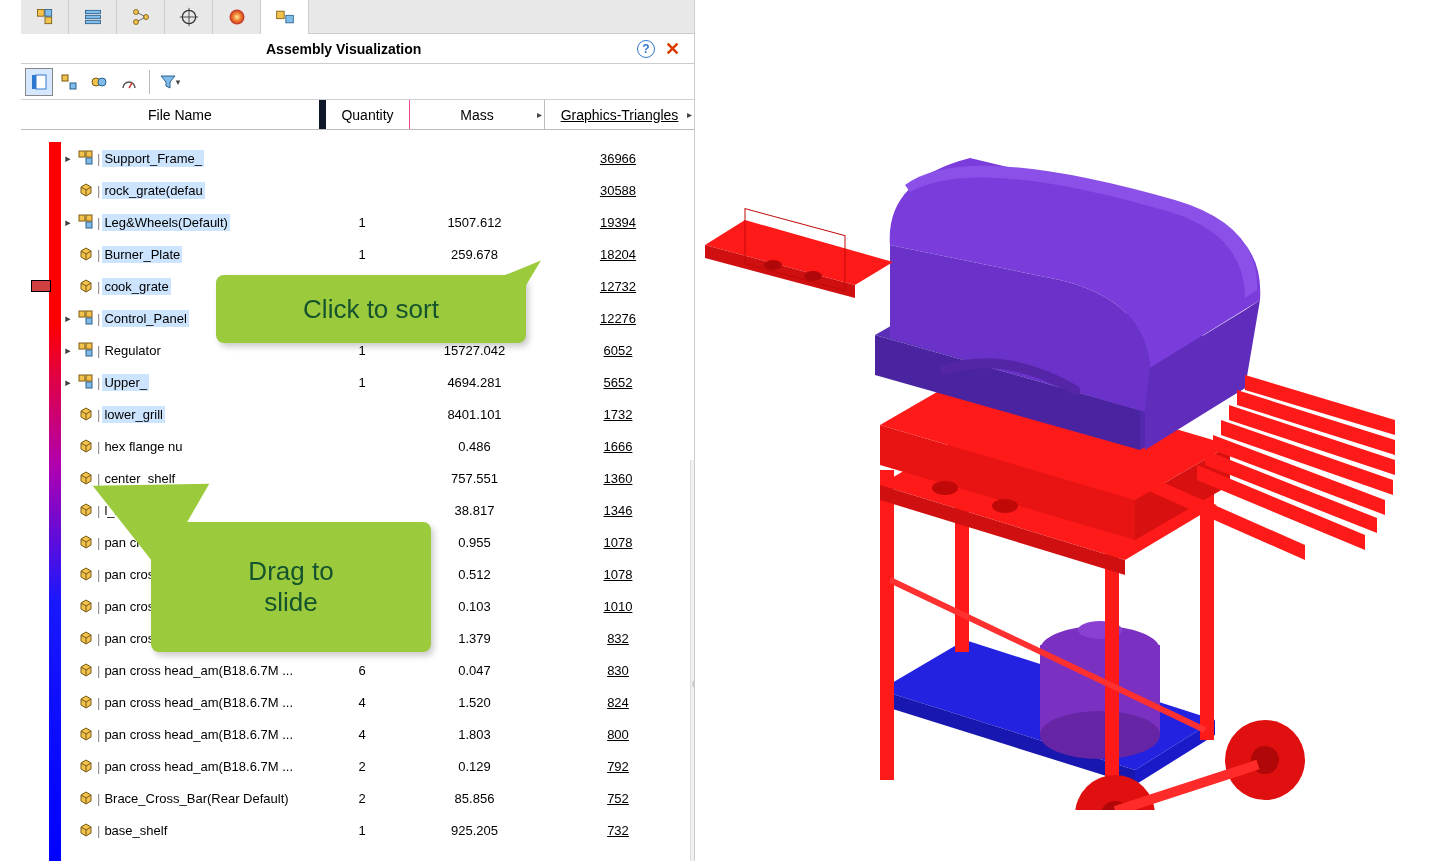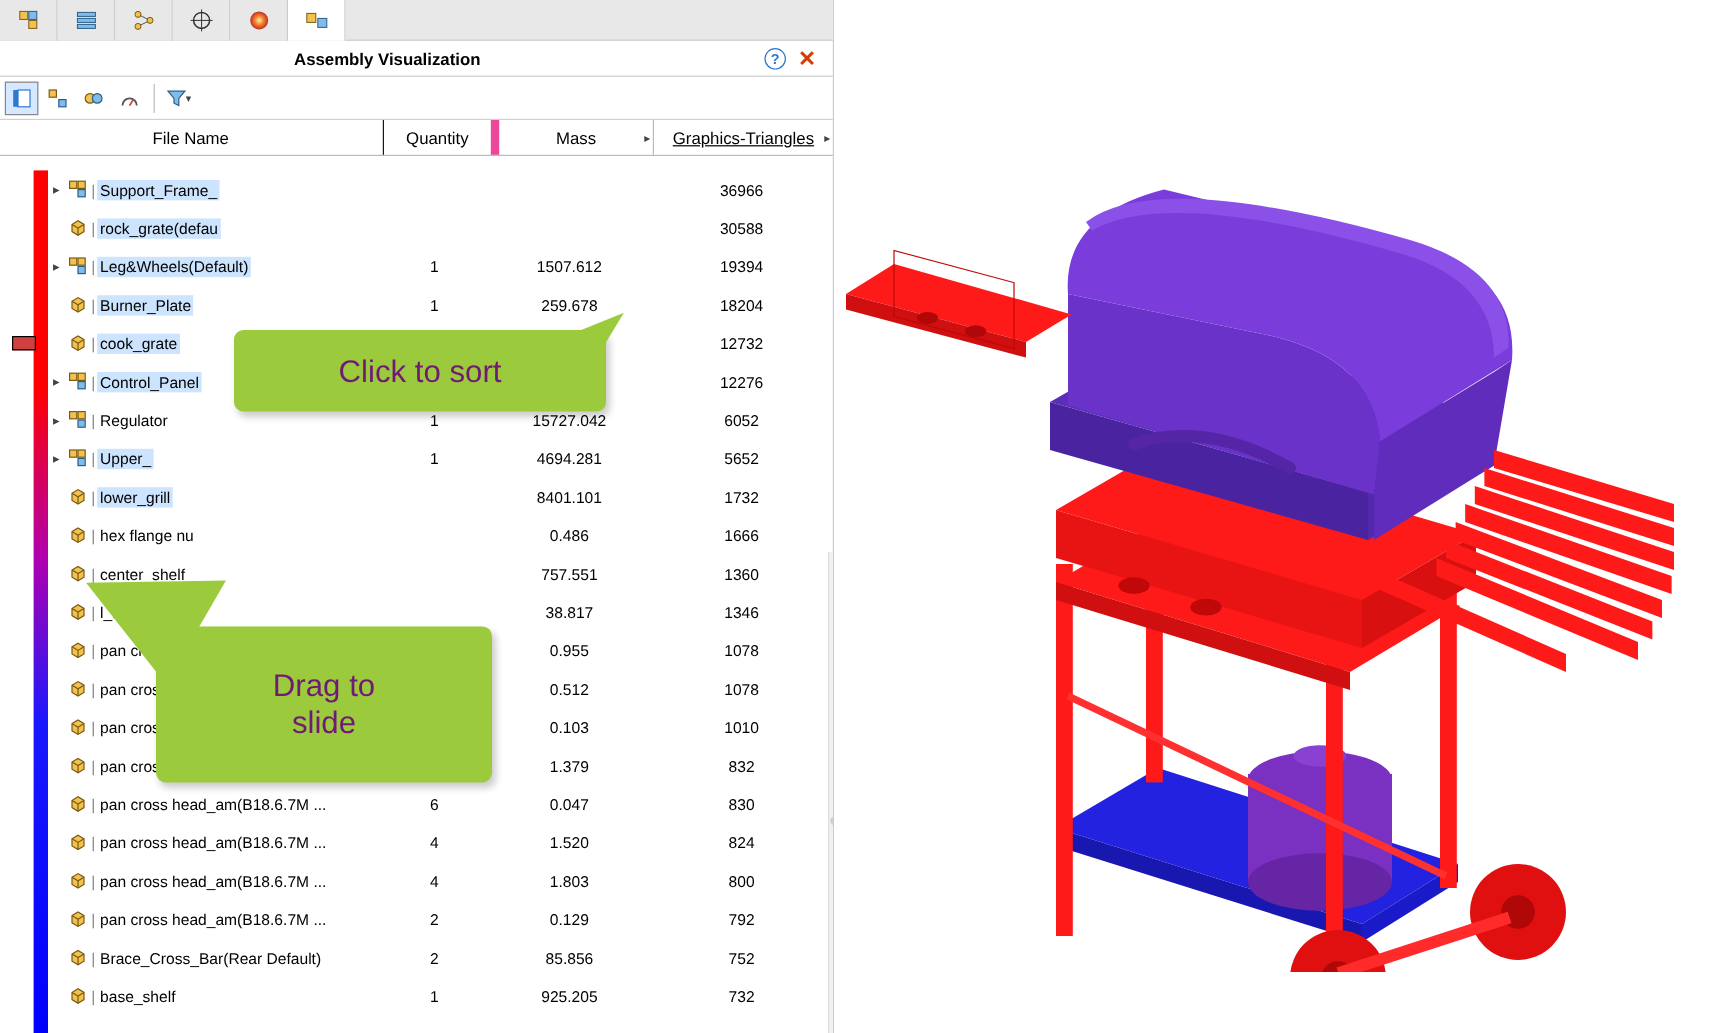--- a/index.html
+++ b/index.html
@@ -12,20 +12,21 @@
     overflow: hidden;
     display: flex;
   }
   .left-panel {
     width: 695px;
     height: 100%;
     border-right: 1px solid #ccc;
     display: flex;
     flex-direction: column;
     position: relative;
+    padding-left: 21px;
   }
   .right-panel {
     flex: 1;
     background: #fff;
     position: relative;
   }
   
   .top-tabs {
     display: flex;
     height: 34px;
@@ -105,22 +106,22 @@
   
   .col-headers {
     display:flex;
     height: 30px;
     border-bottom:1px solid #bbb;
     align-items:center;
     font-size:14px;
   }
   .col-filebar {width:32px;}
   .col-filename {flex:1;padding-left:95px;}
-  .col-qty {width:90px;text-align:center;border-left:1px solid #0f172a;height:100%;display:flex;align-items:center;justify-content:center;cursor:pointer;}
-  .col-mass {width:135px;border-left:7px solid #ec4899;height:100%;display:flex;align-items:center;justify-content:center;cursor:pointer;position:relative;}
+  .col-qty {width:90px;text-align:center;border-left:7px solid #0f172a;height:100%;display:flex;align-items:center;justify-content:center;cursor:pointer;}
+  .col-mass {width:135px;border-left:1px solid #ec4899;height:100%;display:flex;align-items:center;justify-content:center;cursor:pointer;position:relative;}
   .col-tri {width:150px;text-align:center;border-left:1px solid #bbb;height:100%;display:flex;align-items:center;justify-content:center;cursor:pointer;position:relative;text-decoration:underline;}
   .hdr-arrow {
     position:absolute;right:2px;font-size:10px;color:#444;
   }
   
   .rows-wrap {
     position: relative;
     flex:1;
     overflow:hidden;
   }
@@ -160,26 +161,26 @@
   }
   .row-name .pipe{color:#888;margin-right:2px;}
   .row-name span.nm {
     padding: 1px 2px;
   }
   .row-name span.hl {
     background:#cde4ff;
   }
   .row-qty{width:90px;text-align:center;}
   .row-mass{width:135px;text-align:center;}
-  .row-tri{width:152px;text-align:center;}
+  .row-tri{width:152px;text-align:center;text-decoration:underline;}
   
   .callout {
     position:absolute;
     background:#9bca3c;
-    color:#701a75;
+    color:#14532d;
     font-size:26px;
     border-radius:8px;
     box-shadow: 3px 4px 6px rgba(0,0,0,.2);
     display:flex;align-items:center;justify-content:center;
     text-align:center;
     padding:10px 20px;
   }
   .callout:before {
     content:"";
     position:absolute;

